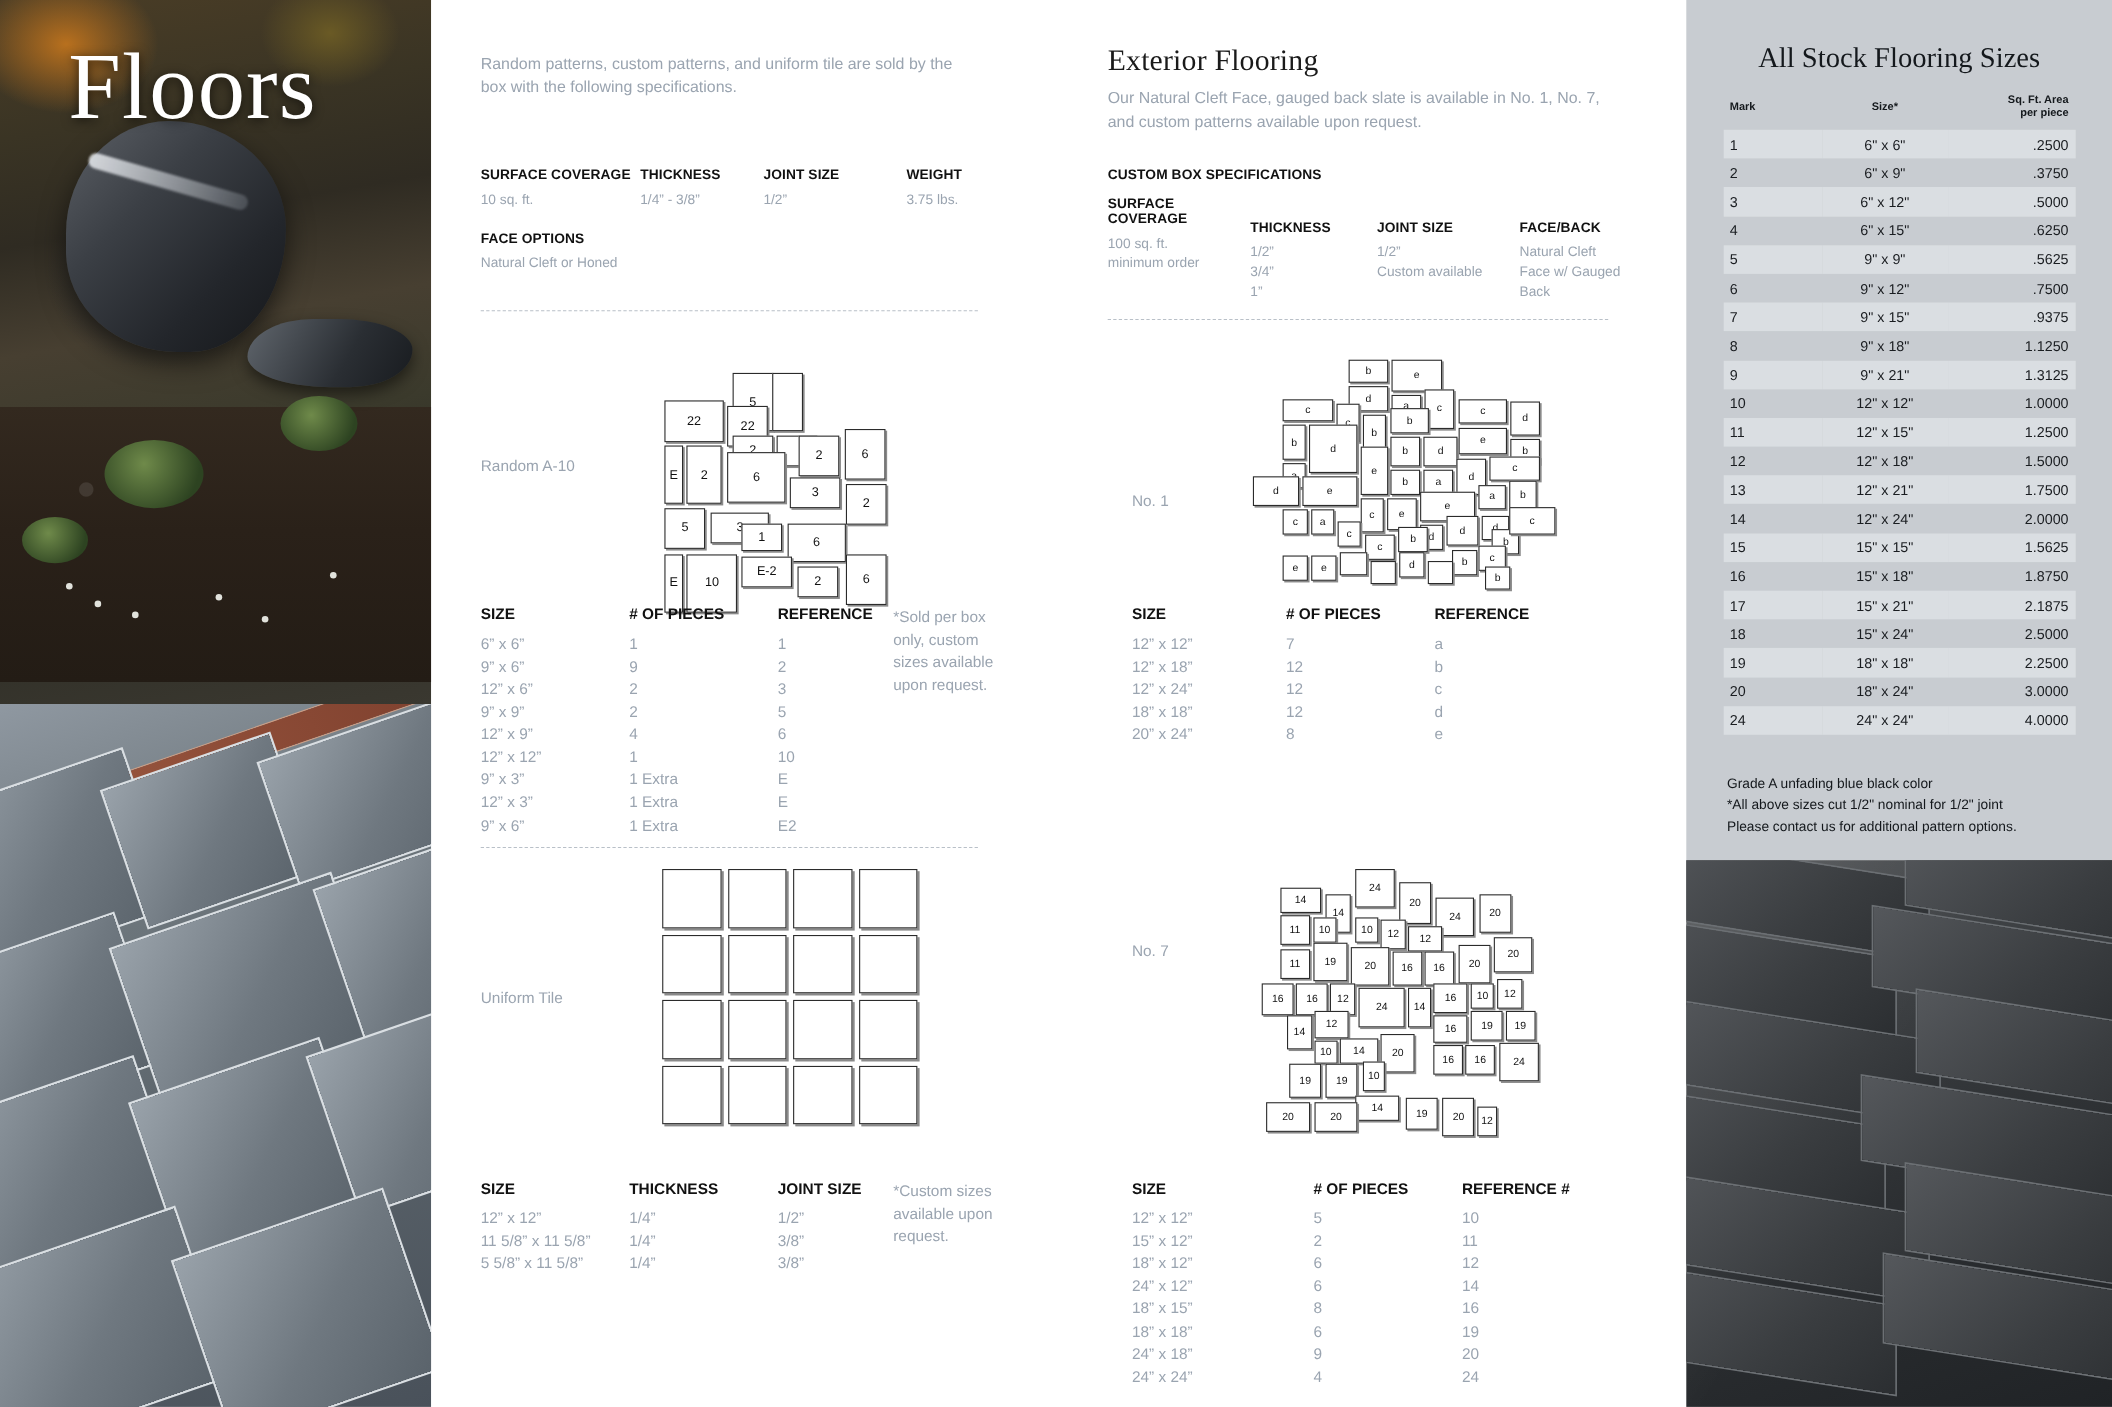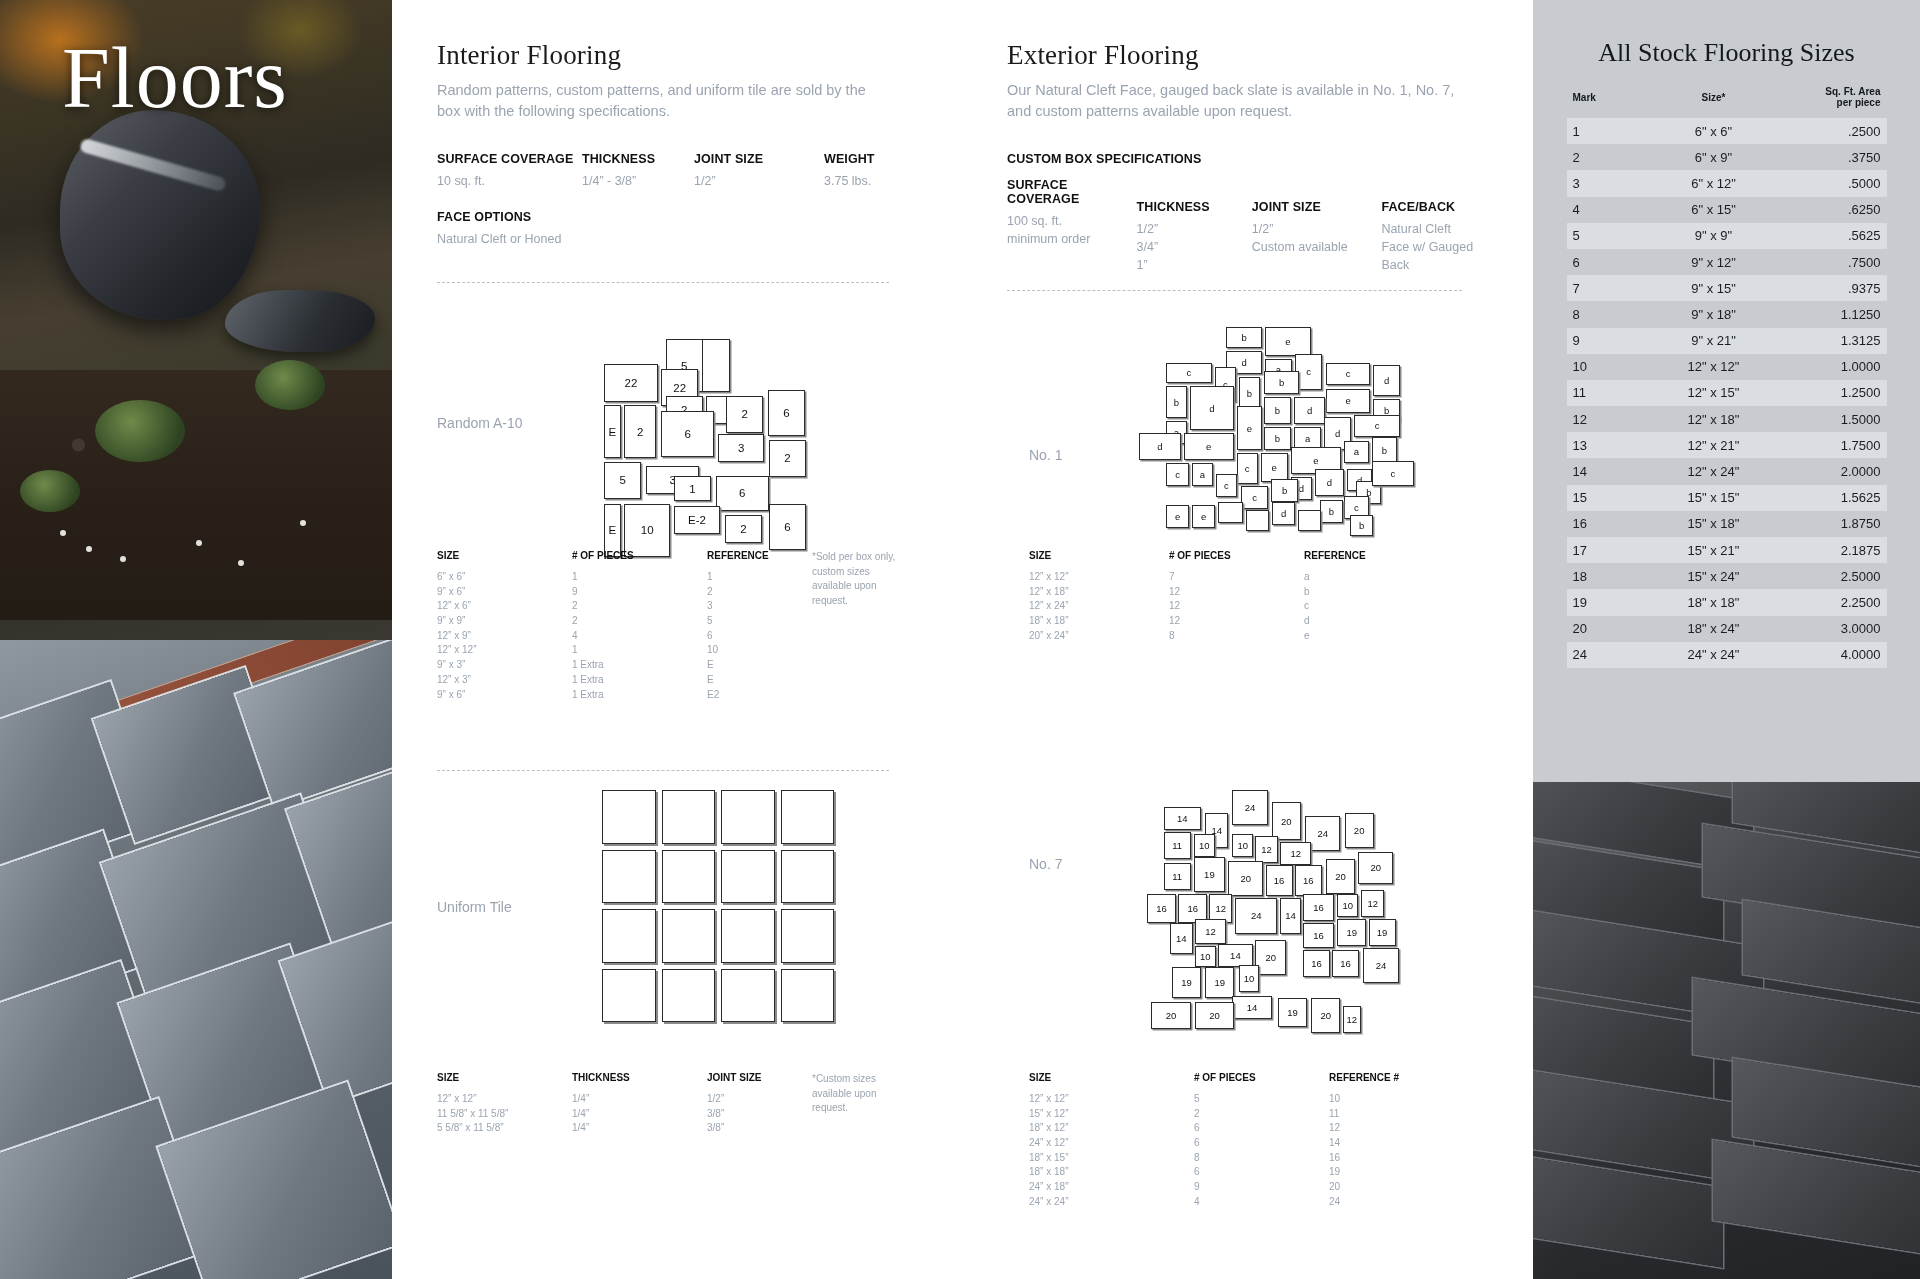--- a/index.html
+++ b/index.html
@@ -95,21 +95,21 @@
     text-transform:uppercase;
   }
   .value{font-size:12.5px;color:#9aa4b0;line-height:1.45;}
   .spec-col{margin-right:0;}
 
   .divider{
     border-top:1px dashed #b9c0c8;height:0;width:100%;
   }
 
   
-  .tbl{display:flex;font-size:10px;}
+  .tbl{display:flex;font-size:14px;}
   .tbl .thead{font-weight:bold;color:#111;margin-bottom:9px;}
   .tbl .cell{color:#9aa4b0;line-height:1.47;}
 
   
   .pattern{position:absolute;}
   .tile{
     position:absolute;
     border:1.6px solid #2b2b2b;
     background:#fff;
     box-shadow:1.5px 1.5px 0 0 #8a8a8a;
@@ -199,21 +199,20 @@
       <div class="slab" style="left:300px;top:290px;width:170px;height:150px;transform:rotate(-19deg);"></div>
       <div class="slab" style="left:-30px;top:490px;width:220px;height:160px;transform:rotate(-19deg);"></div>
       <div class="slab" style="left:180px;top:470px;width:200px;height:170px;transform:rotate(-19deg);"></div>
     </div>
 
     <div class="floors-title">Floors</div>
   </div>
 
   <div class="col col-a">
     <div style="position:absolute;left:0;top:40px;width:470px;">
-      <h2 class="section-title">Interior Flooring</h2>
       <div class="section-lede">Random patterns, custom patterns, and uniform tile are sold by the box with the following specifications.</div>
     </div>
 
     <div style="position:absolute;left:0;top:152px;width:470px;display:flex;">
       <div class="spec-col" style="width:145px;">
         <div class="label">SURFACE COVERAGE</div>
         <div class="value" style="margin-top:6px;">10 sq. ft.</div>
       </div>
       <div class="spec-col" style="width:112px;">
         <div class="label">THICKNESS</div>
@@ -685,20 +684,25 @@
             <td class="c-size">18" x 24"</td>
             <td class="c-area">3.0000</td>
           </tr>
           <tr class="alt">
             <td class="c-mark">24</td>
             <td class="c-size">24" x 24"</td>
             <td class="c-area">4.0000</td>
           </tr>
         </tbody>
     </table>
+    <div class="panel-note" id="panel-notes">
+        <div>Grade A unfading blue black color</div>
+        <div>*All above sizes cut 1/2" nominal for 1/2" joint</div>
+        <div>Please contact us for additional pattern options.</div>
+      </div>
   </div>
 
   <div class="right-photo">
     <div class="rslab" style="left:-30px;top:0px;width:250px;height:70px;transform:skewY(9deg);"></div>
     <div class="rslab" style="left:200px;top:-10px;width:250px;height:70px;transform:skewY(9deg);"></div>
     <div class="rslab" style="left:-60px;top:70px;width:250px;height:72px;transform:skewY(9deg);"></div>
     <div class="rslab" style="left:170px;top:62px;width:250px;height:72px;transform:skewY(9deg);"></div>
     <div class="rslab" style="left:-20px;top:146px;width:250px;height:74px;transform:skewY(9deg);"></div>
     <div class="rslab" style="left:210px;top:138px;width:250px;height:74px;transform:skewY(9deg);"></div>
     <div class="rslab" style="left:-70px;top:224px;width:250px;height:76px;transform:skewY(9deg);"></div>

